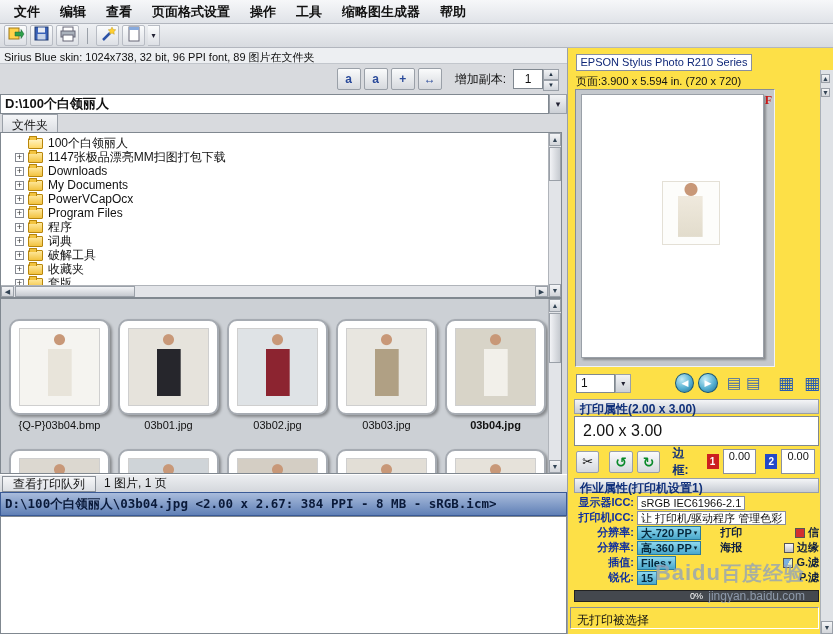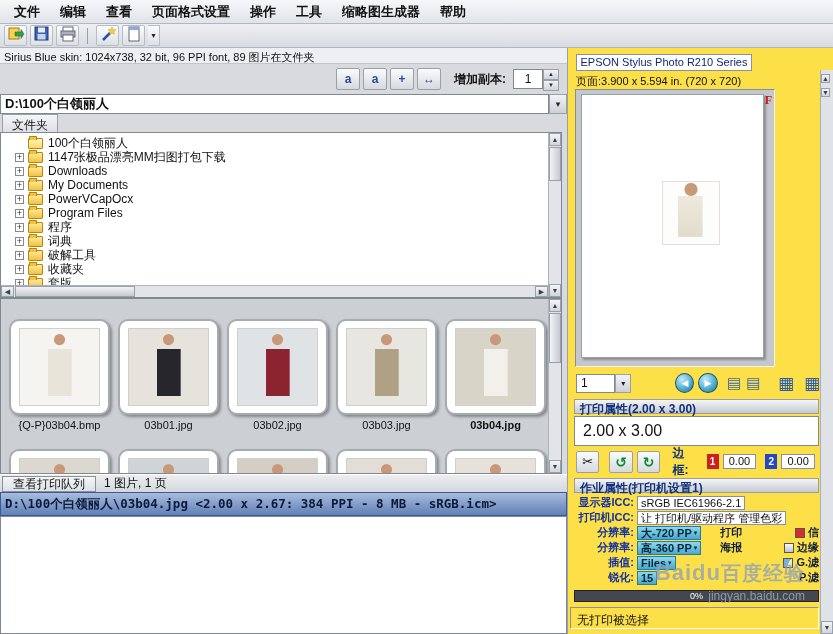--- a/index.html
+++ b/index.html
@@ -13,21 +13,21 @@
   .toolbar{position:absolute;top:24px;left:0;right:0;height:24px;background:linear-gradient(#eef0f3,#d8dbe0);border-bottom:1px solid #b2b6be;display:flex;align-items:center;padding-left:4px;gap:3px}
   .tbtn{width:23px;height:21px;display:flex;align-items:center;justify-content:center;border:1px solid #b8bcc4;border-radius:2px;background:linear-gradient(#fbfcfd,#dde0e5)}
   .tsep{width:1px;height:16px;background:#9aa0a8;margin:0 5px}
   .tdrop{width:12px;height:21px;border:1px solid #b8bcc4;border-left:none;background:linear-gradient(#fbfcfd,#dde0e5);font-size:8px;text-align:center;line-height:19px;color:#223}
 
   
   .left{position:absolute;top:48px;left:0;width:568px;height:586px;background:#d8dade;border-right:1px solid #9aa0a8}
   .statusrow{position:absolute;top:0;left:0;right:0;height:16px;background:#edeff2;border-bottom:1px solid #c2c6cc;font-size:11px;padding:2px 0 0 4px;white-space:nowrap}
   .copiesrow{position:absolute;top:16px;left:0;right:0;height:30px;display:flex;align-items:center;justify-content:flex-end;padding-right:8px;gap:3px}
   .smallbtn{width:24px;height:22px;background:linear-gradient(#fafbfc,#d6d9de);border:1px solid #9aa0a8;border-radius:2px;display:flex;align-items:center;justify-content:center;font-size:12px;color:#2a4a9a;font-weight:bold}
-  .copies-label{font-size:12px;font-weight:bold;margin:0 4px 0 10px}
+  .copies-label{font-size:12px;font-weight:normal;margin:0 4px 0 10px}
   .spinner{display:flex;height:20px}
   .spin-value{width:30px;background:#fff;border:1px solid #808890;font-size:12px;text-align:center;line-height:18px}
   .spin-arrows{display:flex;flex-direction:column;width:16px}
   .spin-arrows span{flex:1;font-size:6px;line-height:9px;text-align:center;background:linear-gradient(#f2f3f5,#d0d4da);border:1px solid #9aa0a8;color:#234}
   .pathrow{position:absolute;top:46px;left:0;right:0;height:20px;display:flex}
   .path-field{flex:1;background:#fff;border:1px solid #808890;font-size:13px;font-weight:bold;padding:0 4px;line-height:18px}
   .path-drop{width:18px;background:linear-gradient(#f2f3f5,#ccd0d6);border:1px solid #9aa0a8;text-align:center;font-size:9px;line-height:18px;color:#223}
   .tabrow{position:absolute;top:66px;left:0;right:0;height:20px}
   .tab{display:inline-block;margin-left:2px;padding:2px 9px 0;background:linear-gradient(#f5f6f8,#dcdfe4);border:1px solid #9aa0a8;border-bottom:none;font-size:12px;height:18px}
 
@@ -86,21 +86,21 @@
   .gridicon{font-size:17px;color:#2a5cb0;line-height:17px}
 
   .secthdr{position:absolute;left:6px;right:14px;height:15px;background:linear-gradient(#f4f5f7,#c6cbd3);border:1px solid #98;border:1px solid #989ea8;color:#10307a;font-size:12px;font-weight:bold;padding:1px 0 0 5px;white-space:nowrap}
   .sizerow{position:absolute;top:368px;left:6px;right:14px;height:30px;background:#fff;border:1px solid #808890;font-size:16px;padding-left:8px;line-height:28px}
   .toolsrow{position:absolute;top:400px;left:0;right:13px;height:27px;display:flex;align-items:center;padding-left:8px;gap:4px}
   .toolbtn{width:25px;height:22px;background:linear-gradient(#fafbfc,#d6d9de);border:1px solid #9aa0a8;border-radius:2px;display:flex;align-items:center;justify-content:center;font-size:13px}
   .toolbtn.green{color:#0a8a2a;font-weight:bold;font-size:14px}
   .border-label{color:#10307a;font-size:12px;font-weight:bold;margin:0 4px 0 8px}
   .tag{width:12px;height:15px;color:#fff;font-size:10px;font-weight:bold;text-align:center;line-height:15px;flex:none}
   .tag.red{background:#cc2020}.tag.blue{background:#2248c8}
-  .bfield{width:36px;height:15px;background:#fff;border:1px solid #8a90a0;font-size:11px;text-align:center;line-height:13px;margin-right:5px}
+  .bfield{width:36px;height:25px;background:#fff;border:1px solid #8a90a0;font-size:11px;text-align:center;line-height:13px;margin-right:5px}
 
   .jobrows{position:absolute;top:447px;left:0;right:13px}
   .jrow{height:15px;display:flex;align-items:center}
   .jlabel{width:66px;text-align:right;color:#1030a0;font-weight:bold;font-size:11px;flex:none;white-space:nowrap}
   .jfield{margin-left:3px;background:#fff;border:1px solid #8a90a0;font-size:11px;height:14px;line-height:12px;padding:0 3px;white-space:nowrap}
   .jchip{margin-left:3px;background:linear-gradient(#8fd8ee,#49a8cc);border:1px solid #2a7a9c;color:#06283c;font-size:11px;font-weight:bold;height:14px;line-height:12px;padding:0 3px;display:flex;align-items:center;gap:2px;white-space:nowrap}
   .jchip .dd{font-size:7px}
   .jextra{font-size:11px;margin-left:19px;color:#102040;font-weight:bold;white-space:nowrap}
   .side{margin-left:auto;display:flex;align-items:center;gap:3px;font-size:11px;color:#102040;font-weight:bold;padding-right:1px;white-space:nowrap}
   .mini{width:10px;height:10px;border:1px solid #555;flex:none}

